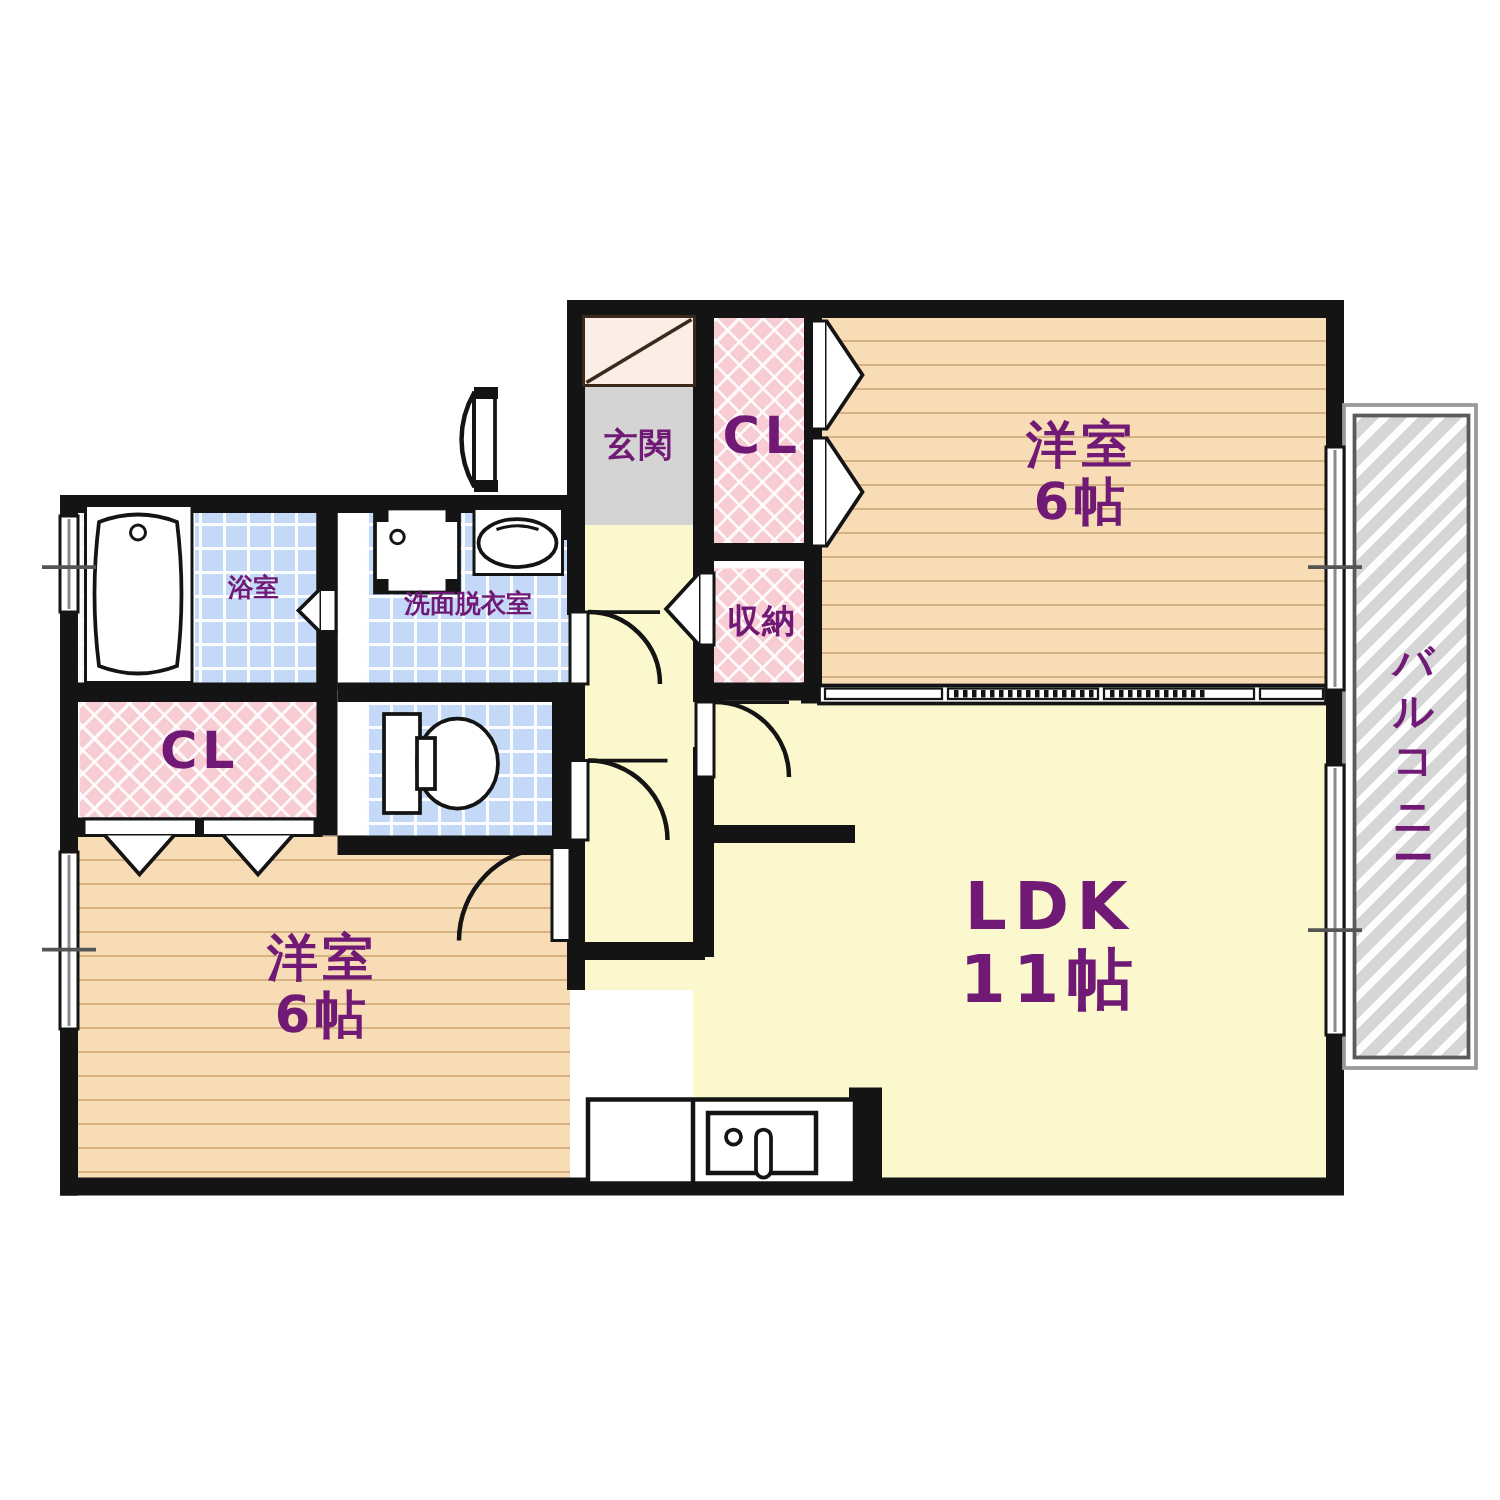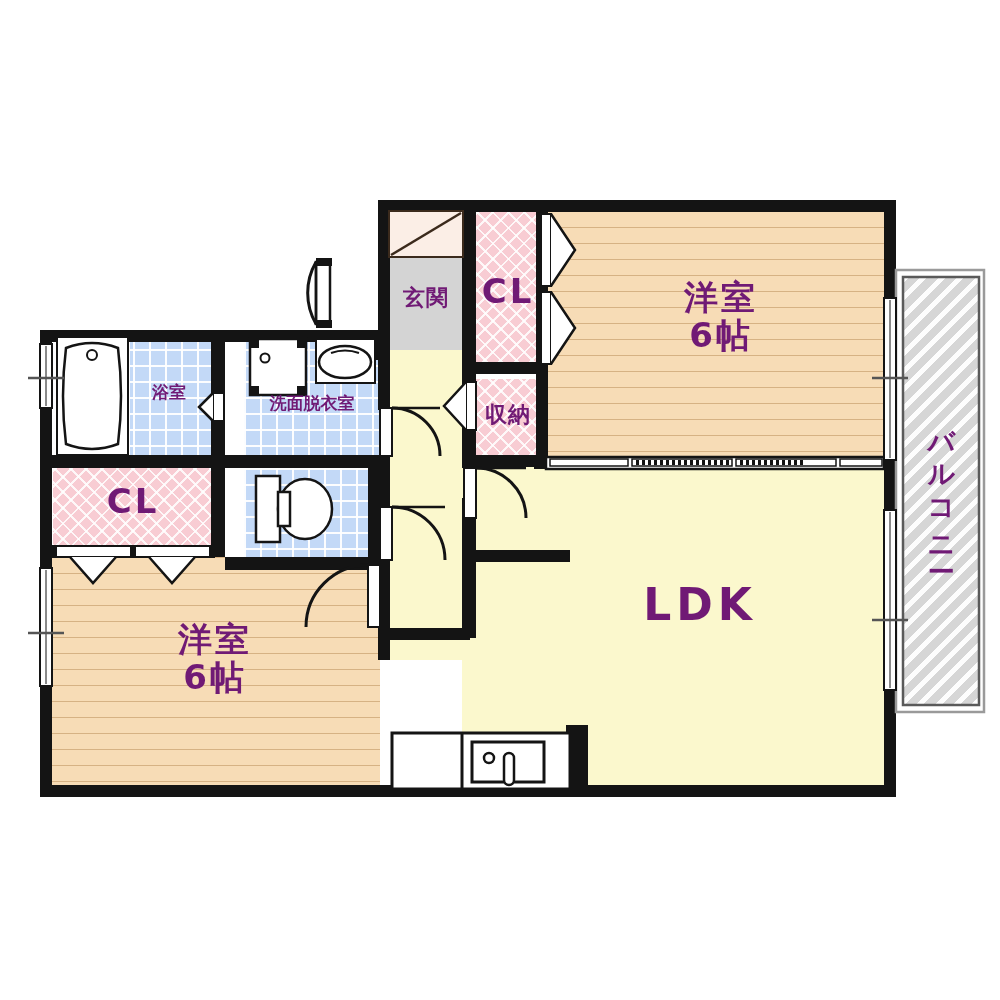--- a/index.html
+++ b/index.html
@@ -319,20 +319,21 @@
     <div>6帖</div>
   </div>
 
   <div class="lbl lbl-lg" style="left:90px;top:620px;width:250px;">
     <div>洋室</div>
     <div>6帖</div>
   </div>
 
   <div class="lbl lbl-xl" style="left:580px;top:580px;width:240px;">
     <div>LDK</div>
+    <div>11帖</div>
   </div>
 
   <div class="lbl lbl-md" style="left:389px;top:286px;width:74px;">玄関</div>
 
   <div class="lbl lbl-sm" style="left:128px;top:383px;width:82px;">浴室</div>
 
   <div class="lbl lbl-sm" style="left:241px;top:394px;width:142px;">洗面脱衣室</div>
 
   <div class="lbl lbl-lg" style="left:53px;top:482px;width:160px;">CL</div>
 

